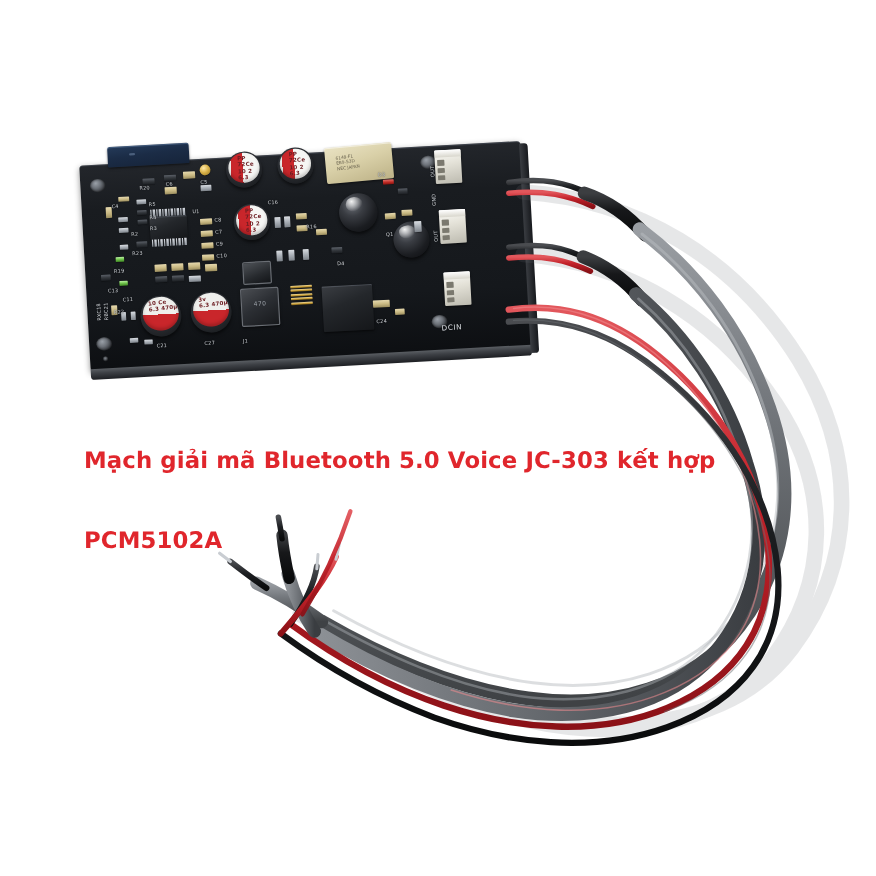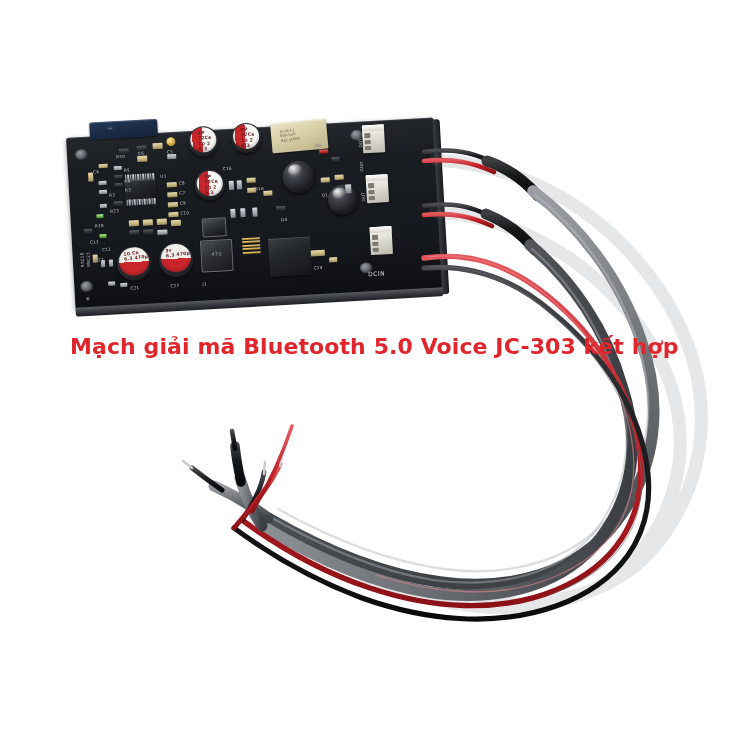--- a/index.html
+++ b/index.html
@@ -29,25 +29,26 @@
     position: absolute;
     left: 70px;
     top: 332px;
     width: 560px;
     z-index: 90;
     pointer-events: none;
   }
   .cap-line {
     font-family: "DejaVu Sans", "Liberation Sans", sans-serif;
     font-weight: bold;
-    font-size: 22px;
+    font-size: 19px;
     line-height: 30px;
     color: #e0262c;
     letter-spacing: 0.1px;
     white-space: nowrap;
+    margin-top: 37px;
   }
   
   .pcb-wrap {
     position: absolute;
     left: 0; top: 0;
     width: 730px; height: 730px;
   }
   #pcb {
     position: absolute;
     left: 66px;
@@ -606,16 +607,17 @@
         <div class="silk" style="left:24px;top:88px;">R19</div>
         <div class="silk" style="left:186px;top:60px;">R16</div>
         <div class="silk" style="left:18px;top:104px;">C13</div>
         <div class="silk" style="left:30px;top:112px;">C11</div>
         <div class="silk" style="left:22px;top:122px;">R22</div>
       </div>
     </div>
 
     <div id="caption">
       <div class="cap-line">Mạch giải mã Bluetooth 5.0 Voice JC-303 kết hợp</div>
+      <div class="cap-line">PCM5102A</div>
     </div>
 
   </div>
 </div>
 
 </body></html>

